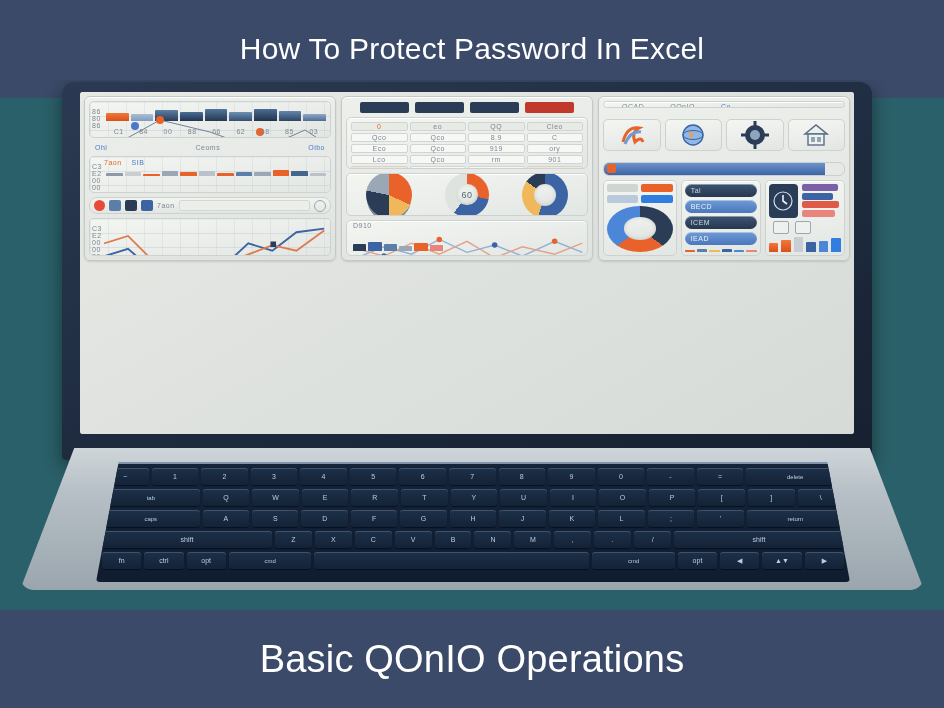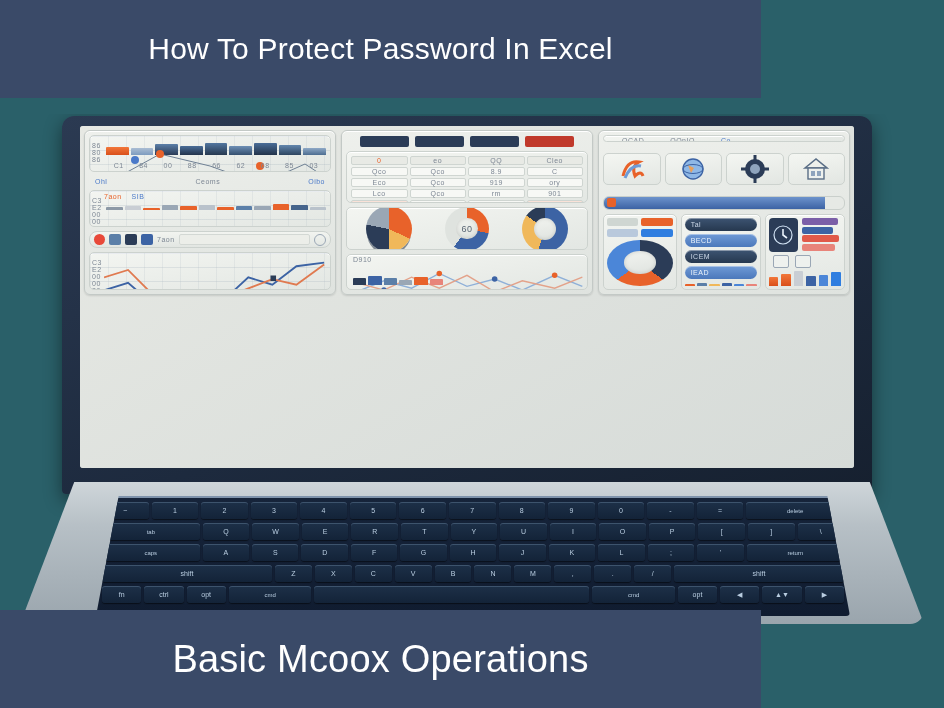--- a/index.html
+++ b/index.html
@@ -7,33 +7,33 @@
     width:944px;height:708px;
     background:#2a6069;
     font-family:"Liberation Sans", sans-serif;
     overflow:hidden;
     position:relative;
   }
   .page{position:absolute;inset:0;background:#2a6069;}
 
   
   .banner{
-    position:absolute;left:0;width:761px;
+    position:absolute;left:0;width:944px;
     background:#3a4a68;
     display:flex;align-items:center;justify-content:center;
     color:#ffffff;
     letter-spacing:.2px;
   }
   .banner-top{top:0;height:98px;}
   .banner-bottom{top:610px;height:98px;}
   .banner-top .txt{font-size:30px;font-weight:400;}
   .banner-bottom .txt{font-size:38px;font-weight:400;}
 
   
-  .laptop{position:absolute;left:0;top:114px;width:944px;height:512px;overflow:hidden;}
+  .laptop{position:absolute;left:0;top:80px;width:944px;height:512px;overflow:hidden;}
 
   .lid{
     position:absolute;left:62px;top:2px;width:810px;height:378px;
     background:linear-gradient(160deg,#2b3a52 0%,#1d2a3e 60%,#16202f 100%);
     border-radius:12px 12px 4px 4px;
     box-shadow:0 6px 18px rgba(0,0,0,.45);
   }
   .screen{
     position:absolute;left:18px;top:10px;right:18px;bottom:26px;
     background:#dfe3e0;
@@ -599,16 +599,16 @@
         <div class="key wide">cmd</div>
         <div class="key">opt</div>
         <div class="key">◀</div>
         <div class="key">▲▼</div>
         <div class="key">▶</div>
       </div>
     </div>
   </div>
 
   <div class="banner banner-bottom">
-    <span class="txt">Basic Mcoox Operations</span>
+    <span class="txt">Basic QOnIO Operations</span>
   </div>
 
 </div>
 
 </body></html>

